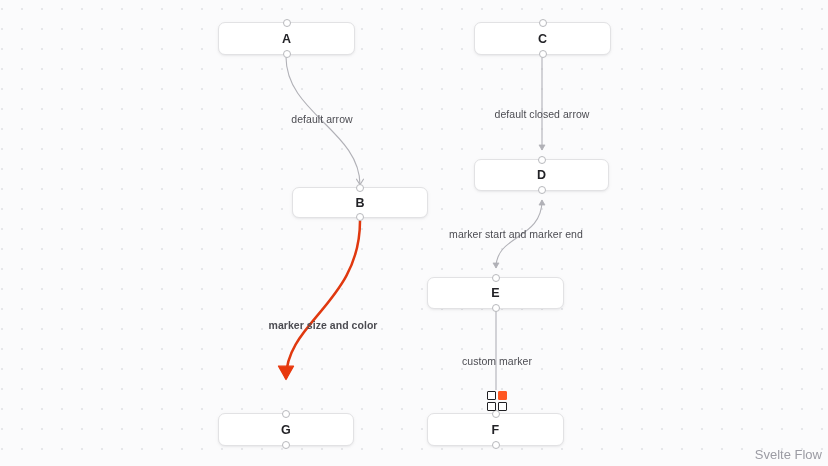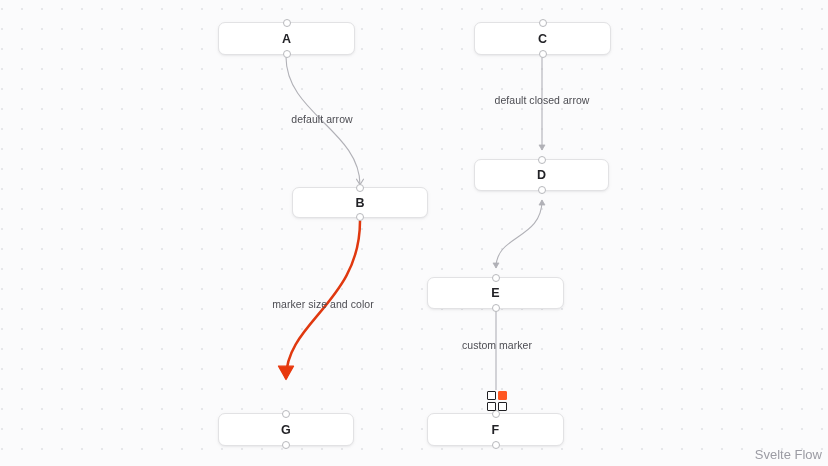--- a/index.html
+++ b/index.html
@@ -173,26 +173,27 @@
   </div>
 
   <div class="rf-node" style="left:427px; top:413px; width:137px; height:33px;">
     <span>F</span>
     <span class="rf-handle top"></span>
     <span class="rf-handle bottom"></span>
   </div>
 
   <div class="edge-label" style="left:322px; top:119px;text-align:center;">default arrow</div>
 
-  <div class="edge-label" style="left:542px; top:100px;">default closed arrow</div>
-
-
-  <div class="edge-label" style="left:323px; top:304px;">marker size and color</div>
-
-  <div class="edge-label" style="left:497px; top:345px;text-align:right;">custom marker</div>
+  <div class="edge-label" style="left:542px; top:114px;">default closed arrow</div>
+
+  <div class="edge-label" style="left:516px; top:234px;">marker start and marker end</div>
+
+  <div class="edge-label" style="left:323px; top:325px;font-weight:bold;">marker size and color</div>
+
+  <div class="edge-label" style="left:497px; top:361px;text-align:right;">custom marker</div>
 
   <div class="custom-marker-icon" style="left:497px; top:401px;">
     <i></i>
     <i class="filled"></i>
     <i></i>
     <i></i>
   </div>
 
   <div class="attribution">Svelte Flow</div>
 

